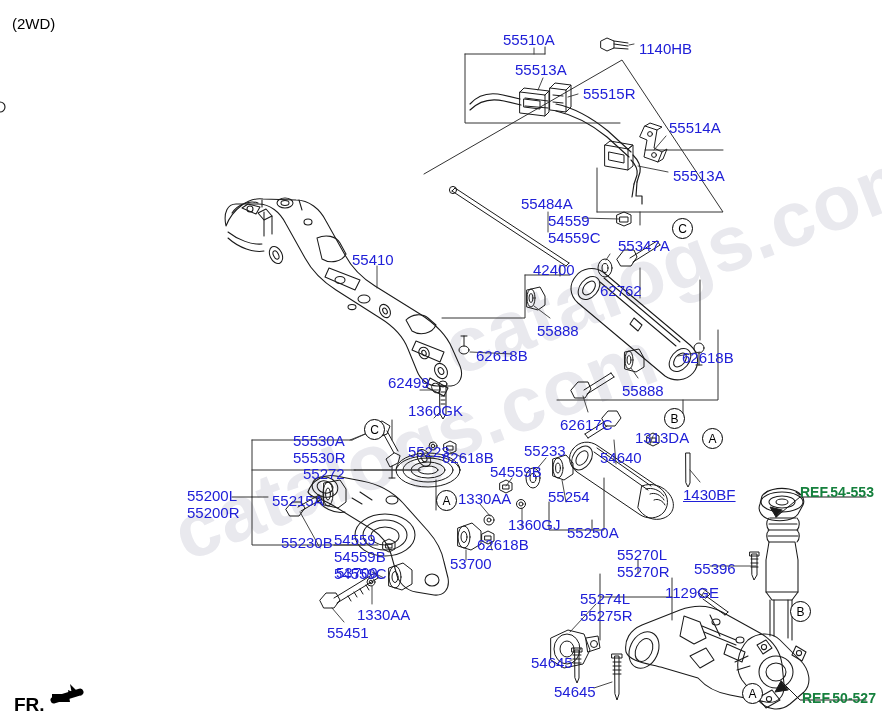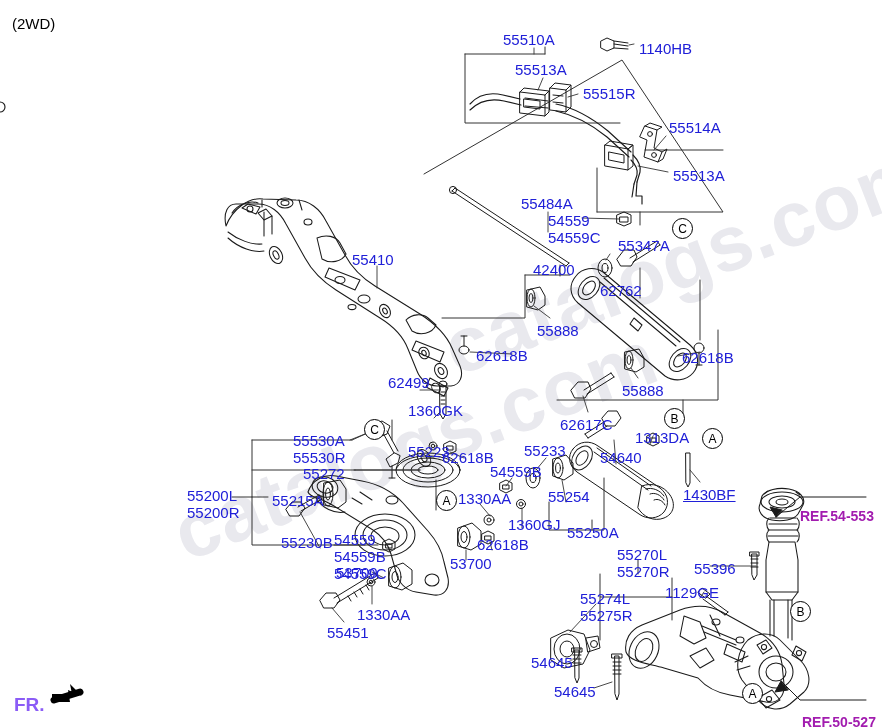--- a/index.html
+++ b/index.html
@@ -34,34 +34,33 @@
     position:absolute;z-index:30;
     color:#2020d8;
     font-size:15px;
     font-family:"Liberation Sans", sans-serif;
     white-space:nowrap;
     line-height:16px;
   }
   .lbl.two{line-height:17px;}
   .ref{
     position:absolute;z-index:30;
-    color:#a21caf;
+    color:#15803d;
     font-size:14px;
     font-weight:bold;
     font-family:"Liberation Sans", sans-serif;
     white-space:nowrap;
-    margin-top:24px;
   }
   .plain{
     position:absolute;z-index:30;
     color:#000;font-size:15px;
     font-family:"Liberation Sans", sans-serif;white-space:nowrap;
   }
   .fr{
-    position:absolute;z-index:30;color:#8b5cf6;
+    position:absolute;z-index:30;color:#000000;
     font-size:19px;font-weight:bold;
     font-family:"Liberation Sans", sans-serif;
   }
   .circ{
     position:absolute;z-index:30;
     width:19px;height:19px;border:1.3px solid #000;border-radius:50%;
     color:#000;font-size:12px;font-family:"Liberation Sans", sans-serif;
     display:flex;align-items:center;justify-content:center;
     background:#fff;
   }

